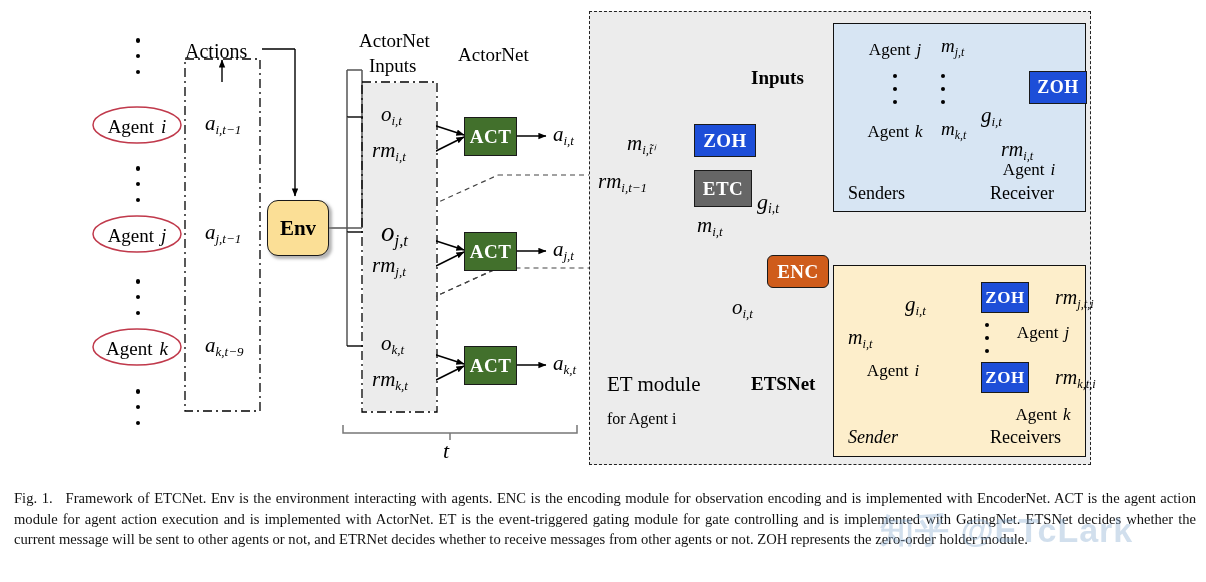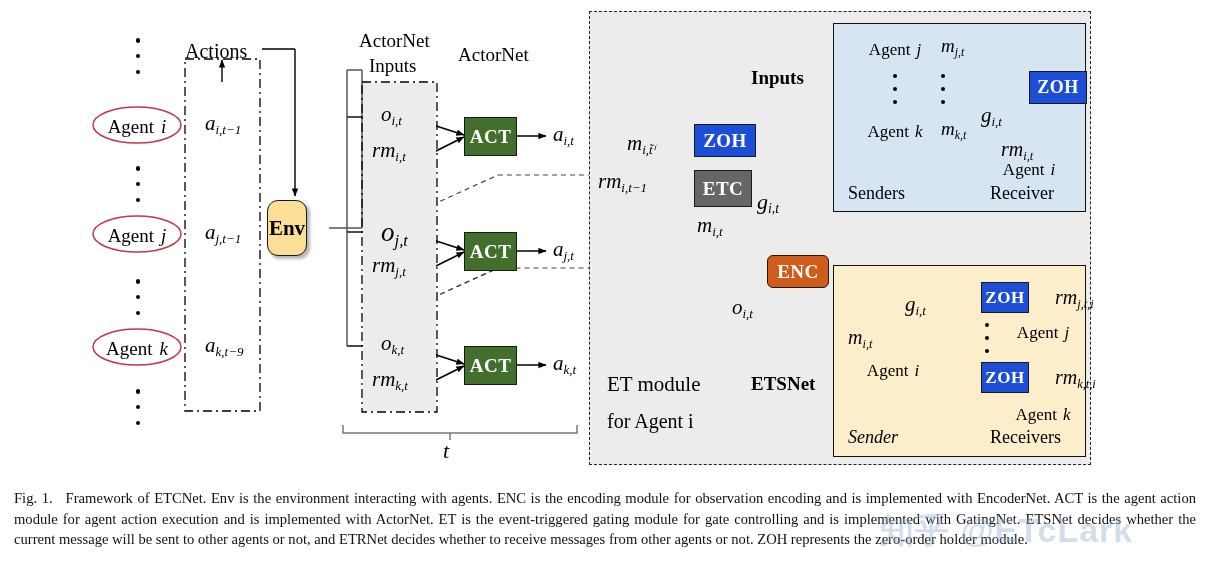--- a/index.html
+++ b/index.html
@@ -275,21 +275,21 @@
   <div class="lbl mathvar" style="left:205px;top:113px;font-size:21px;">
     <span>a</span><span class="sub">i,t−1</span>
   </div>
   <div class="lbl mathvar" style="left:205px;top:222px;font-size:21px;">
     <span>a</span><span class="sub">j,t−1</span>
   </div>
   <div class="lbl mathvar" style="left:205px;top:335px;font-size:21px;">
     <span>a</span><span class="sub">k,t−9</span>
   </div>
 
-  <div class="envbox" style="left:267px;top:200px;width:40px;height:56px;">Env</div>
+  <div class="envbox" style="left:267px;top:200px;width:62px;height:56px;">Env</div>
 
   <div class="lbl serif" style="left:359px;top:31px;font-size:19px;">ActorNet</div>
   <div class="lbl serif" style="left:369px;top:56px;font-size:19px;">Inputs</div>
   <div class="lbl serif" style="left:458px;top:45px;font-size:19px;">ActorNet</div>
 
   <div class="lbl mathvar" style="left:381px;top:104px;font-size:21px;">
     <span>o</span><span class="sub">i,t</span>
   </div>
   <div class="lbl mathvar" style="left:372px;top:140px;font-size:21px;">
     <span>rm</span><span class="sub">i,t</span>
@@ -339,21 +339,21 @@
 
   <div class="lbl mathvar" style="left:757px;top:191px;font-size:22px;">
     <span>g</span><span class="sub">i,t</span>
   </div>
 
   <div class="lbl mathvar" style="left:732px;top:297px;font-size:21px;">
     <span>o</span><span class="sub">i,t</span>
   </div>
 
   <div class="lbl serif" style="left:607px;top:374px;font-size:21px;">ET module</div>
-  <div class="lbl serif" style="left:607px;top:411px;font-size:20px;">
+  <div class="lbl serif" style="left:607px;top:411px;font-size:16px;">
     <span>for Agent i</span>
   </div>
 
   <div class="lbl serif bold" style="left:751px;top:68px;font-size:19px;">Inputs</div>
 
   <div class="agent-lbl" style="left:853px;top:36px;width:84px;height:24px;font-size:17px;">
     <span>Agent</span>
     <span style="width:6px;"></span>
     <span class="ital">j</span>
   </div>

